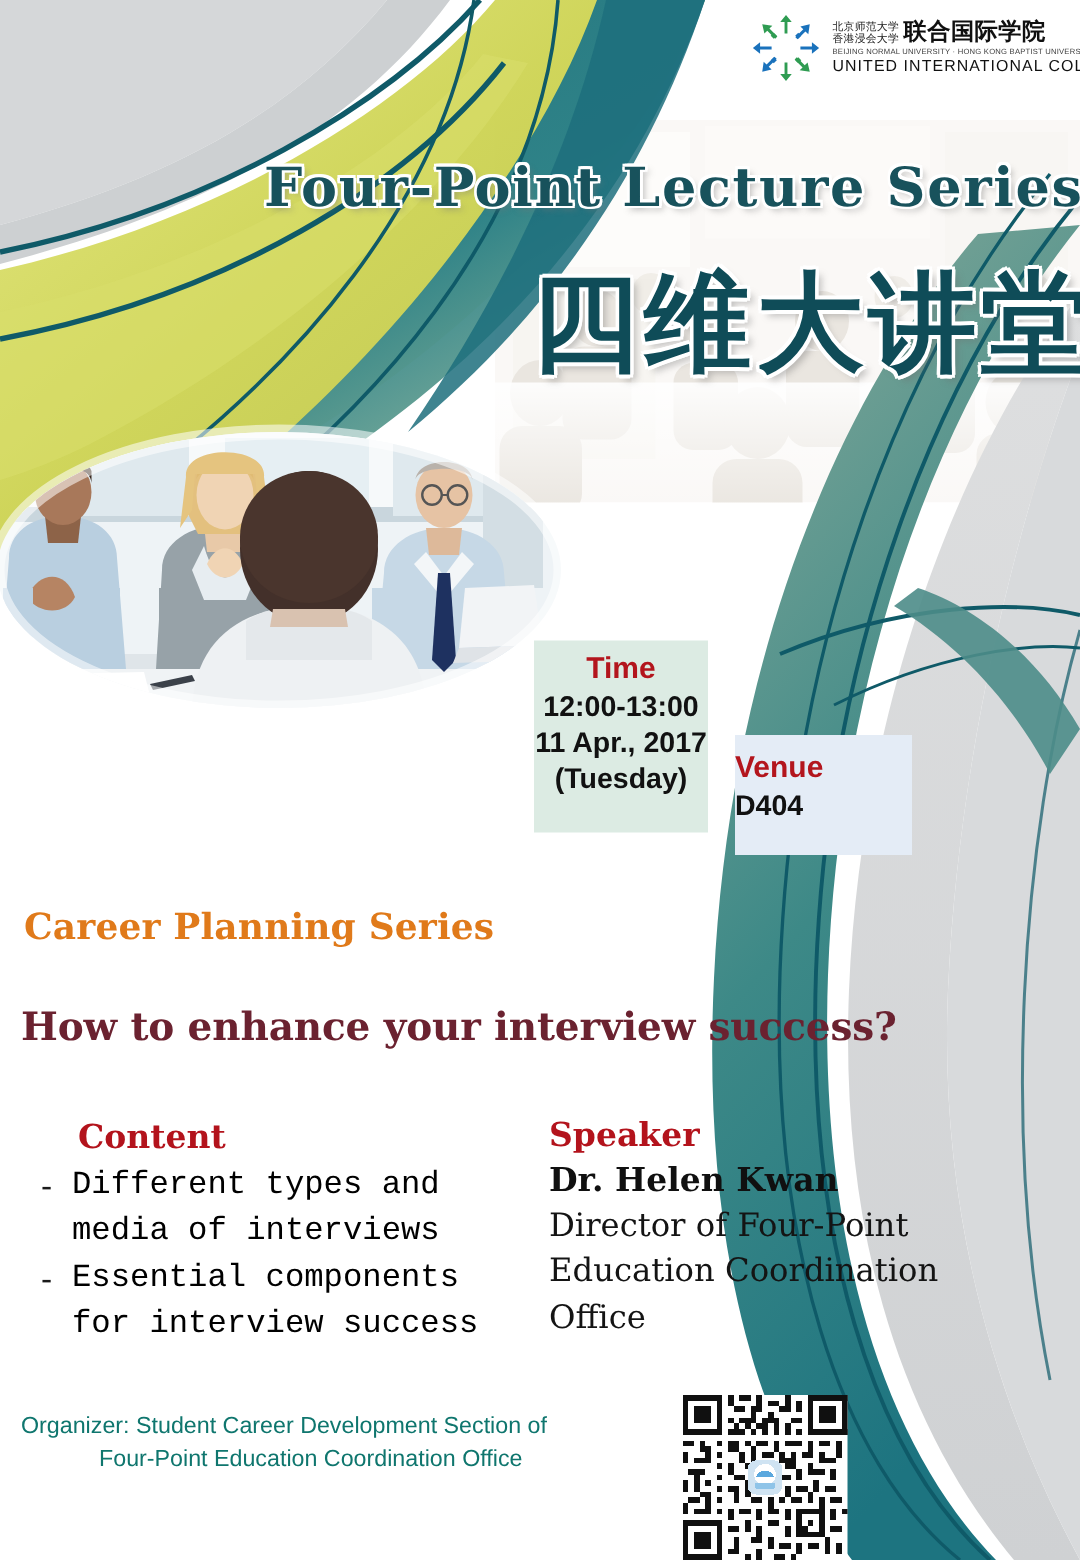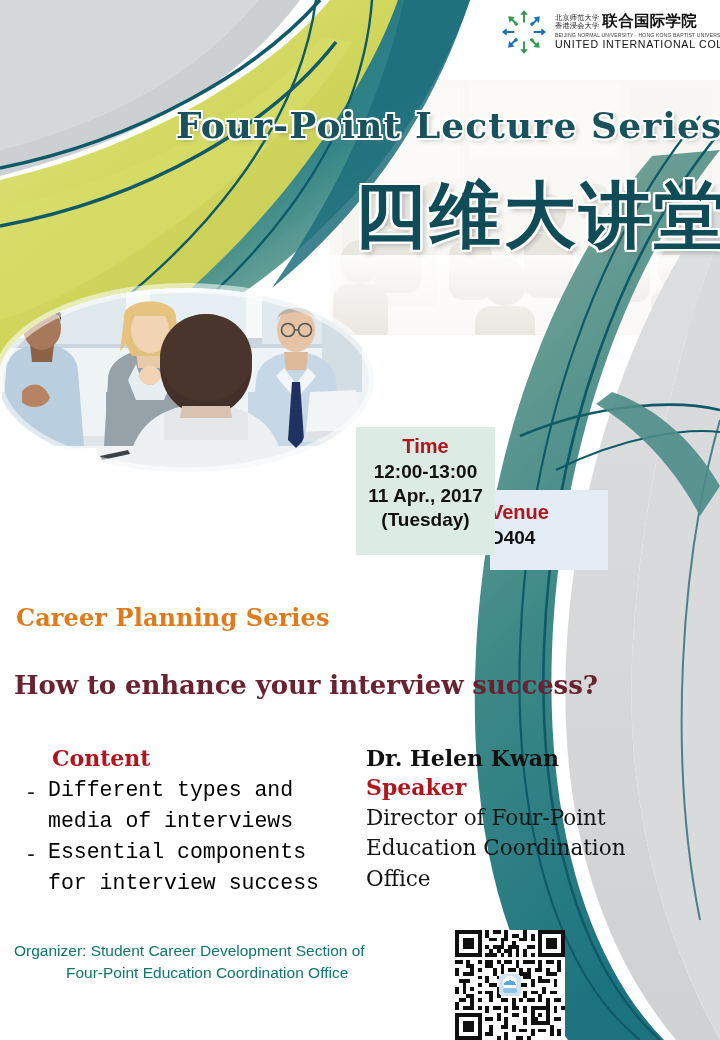--- a/index.html
+++ b/index.html
@@ -70,21 +70,21 @@
       -2px  2px 0 #ffffff, 2px  2px 0 #ffffff,
        0 -2.4px 0 #ffffff, 0 2.4px 0 #ffffff,
       -2.4px 0 0 #ffffff, 2.4px 0 0 #ffffff,
        4px 4px 5px rgba(110,110,110,.4);
     z-index: 30;
   }
 
   
   #time-box {
     position: absolute; left: 356px; top: 427px;
-    width: 139px; height: 128px;
+    width: 116px; height: 128px;
     background: #dcebe3;
     display: flex; flex-direction: column; align-items: center;
     padding-top: 6px;
     z-index: 35;
   }
   #venue-box {
     position: absolute; left: 490px; top: 490px;
     width: 118px; height: 80px;
     background: #e4ecf6;
     display: flex; flex-direction: column; align-items: flex-start;
@@ -424,22 +424,22 @@
       <div class="bullet-dash">-</div>
       <div class="content-text">Different types and media of interviews</div>
     </div>
     <div class="content-item">
       <div class="bullet-dash">-</div>
       <div class="content-text">Essential components for interview success</div>
     </div>
   </div>
 
   <div id="speaker-col">
+    <div id="speaker-head">Speaker</div>
     <div id="speaker-name">Dr. Helen Kwan</div>
-    <div id="speaker-head">Speaker</div>
     <div id="speaker-role">Director of Four-Point Education Coordination Office</div>
   </div>
 
   <div id="organizer">
     <div>Organizer: Student Career Development Section of</div>
     <div class="line2">Four-Point Education Coordination Office</div>
   </div>
 
   <div id="qr-wrap">
     <svg viewBox="0 0 29 29" width="110" height="110" shape-rendering="crispEdges" xmlns="http://www.w3.org/2000/svg">

